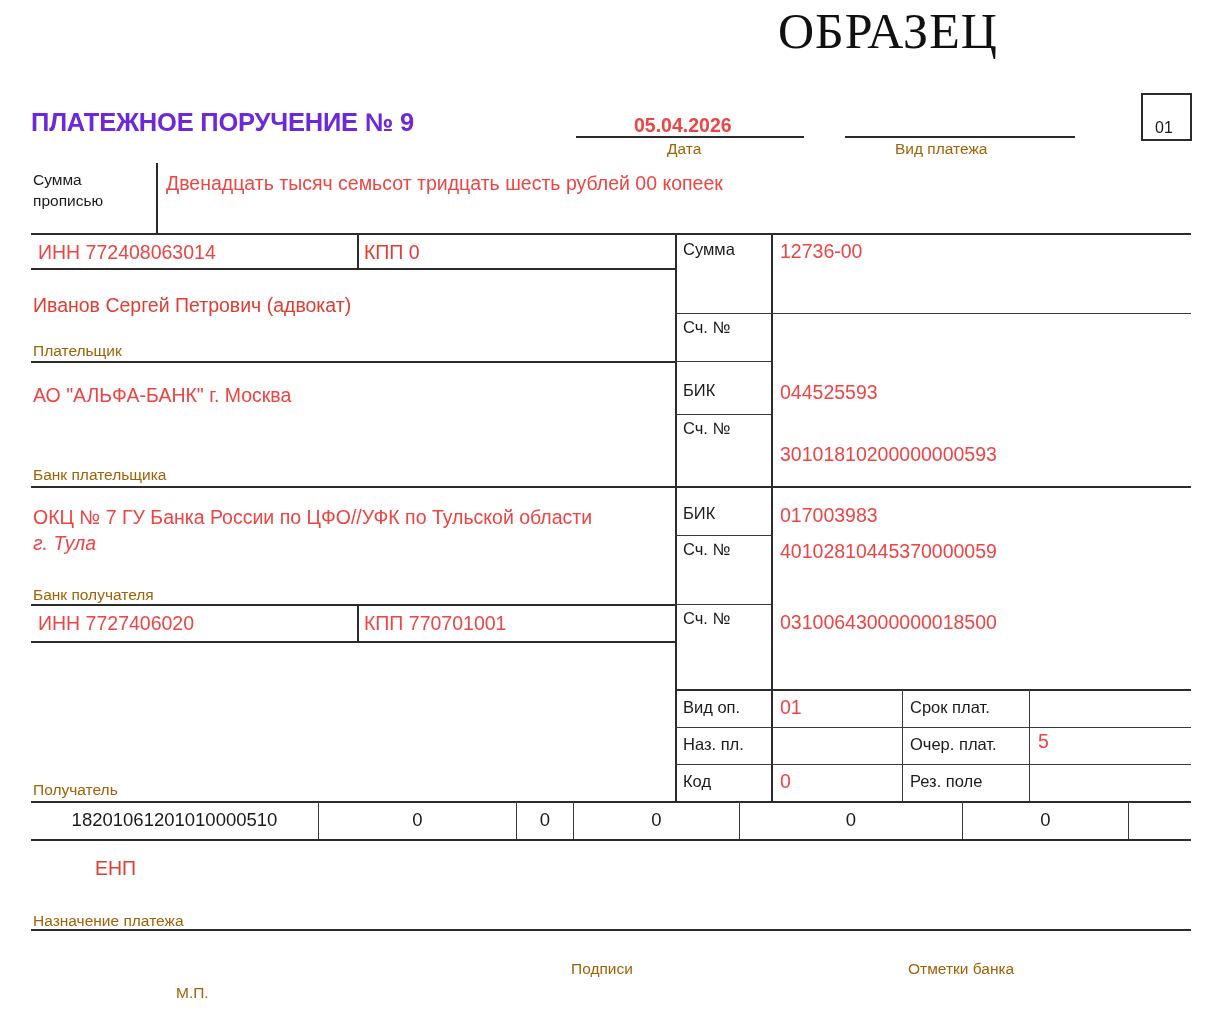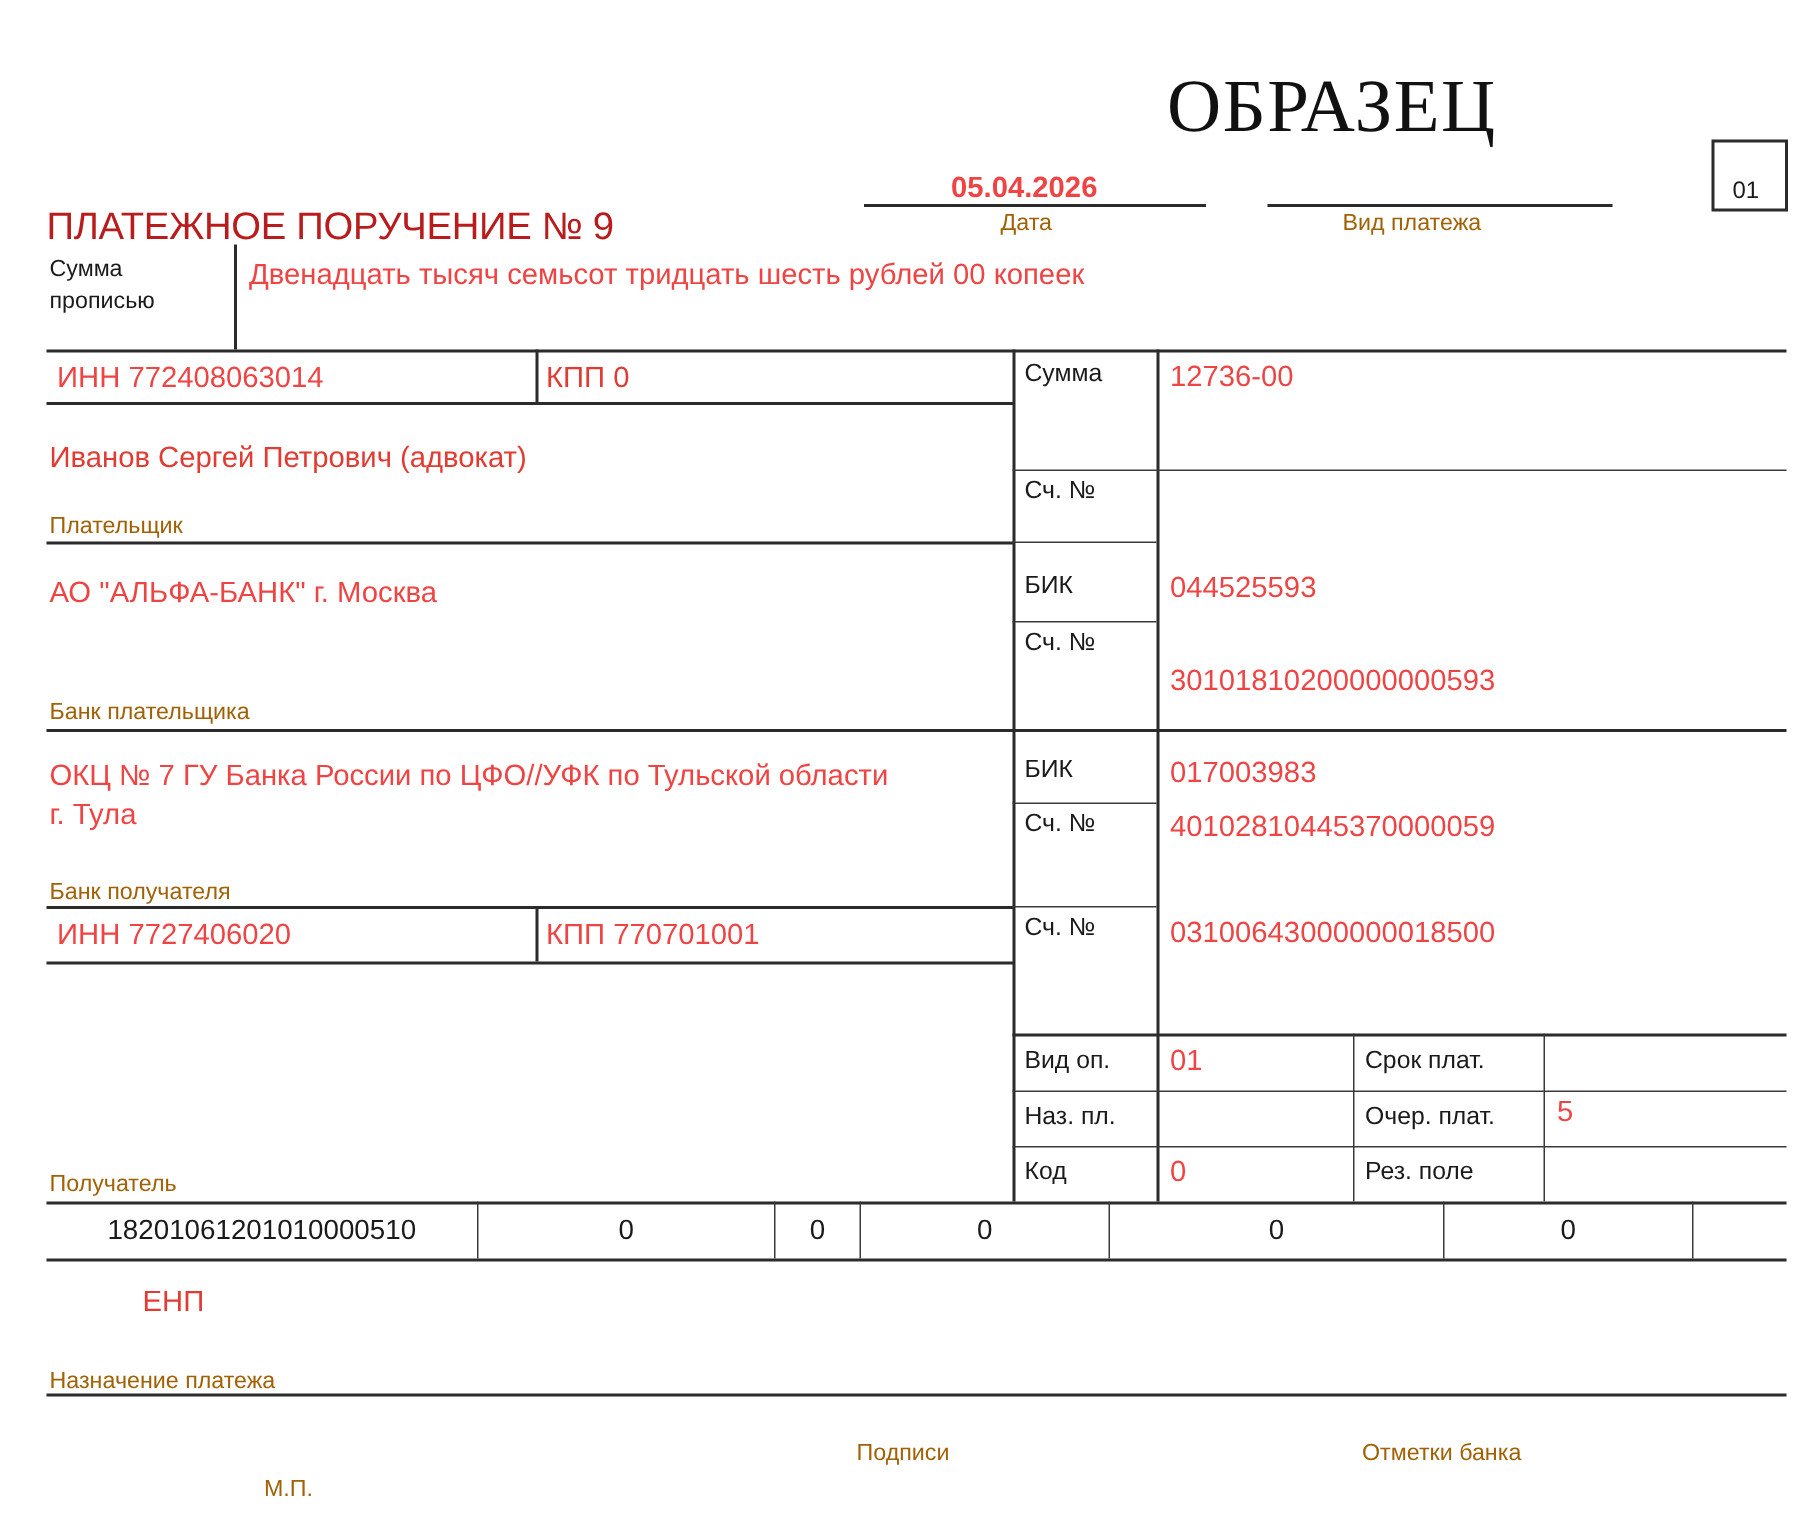--- a/index.html
+++ b/index.html
@@ -27,24 +27,23 @@
 
   
   .watermark {
     font-family: "Liberation Serif", "DejaVu Serif", serif;
     font-size: 50px;
     letter-spacing: 1px;
     color: #111111;
   }
   .doc-title {
     font-size: 25.5px;
-    font-weight: normal;
+    font-weight: bold;
     letter-spacing: -0.2px;
-    color: #b91c1c;
-    margin-top: 29px;
+    color: #6d28d9;
   }
   .field-value {
     font-size: 19.5px;
     color: #ef4444;
   }
   .field-value.bold { font-weight: bold; }
   .field-label {
     font-size: 15.5px;
     color: #1a1a1a;
   }
@@ -71,21 +70,21 @@
     position: absolute;
     border: 2px solid #2b2b2b;
     box-sizing: border-box;
   }
 </style>
 </head>
 <body>
 
 <div id="sheet">
 
-  <div class="txt watermark" style="left:778px; top:3px;margin-top:39px;">ОБРАЗЕЦ</div>
+  <div class="txt watermark" style="left:778px; top:3px;">ОБРАЗЕЦ</div>
 
   <div class="txt doc-title" style="left:31px; top:108px;">ПЛАТЕЖНОЕ ПОРУЧЕНИЕ № 9</div>
 
   <div class="txt field-value bold" style="left:634px; top:114px;">05.04.2026</div>
   <div class="ln hln" style="left:576px; top:136px; width:228px;"></div>
   <div class="txt caption" style="left:667px; top:140px;">Дата</div>
 
   <div class="txt field-value" style="left:880px; top:114px;"></div>
   <div class="ln hln" style="left:845px; top:136px; width:230px;"></div>
   <div class="txt caption" style="left:895px; top:140px;">Вид платежа</div>
@@ -127,21 +126,21 @@
 
   <div class="txt field-value" style="left:38px; top:241px;">ИНН 772408063014</div>
   <div class="txt field-value red" style="left:364px; top:241px;">КПП 0</div>
   <div class="txt field-value red" style="left:33px; top:294px;">Иванов Сергей Петрович (адвокат)</div>
   <div class="txt caption" style="left:33px; top:342px;">Плательщик</div>
 
   <div class="txt field-value" style="left:33px; top:384px;">АО "АЛЬФА-БАНК" г. Москва</div>
   <div class="txt caption" style="left:33px; top:466px;">Банк плательщика</div>
 
   <div class="txt field-value" style="left:33px; top:506px;">ОКЦ № 7 ГУ Банка России по ЦФО//УФК по Тульской области</div>
-  <div class="txt field-value" style="left:33px; top:532px;">г. Тула</div>
+  <div class="txt field-value" style="left:33px; top:532px;font-style:italic;">г. Тула</div>
   <div class="txt caption" style="left:33px; top:586px;">Банк получателя</div>
 
   <div class="txt field-value" style="left:38px; top:612px;">ИНН 7727406020</div>
   <div class="txt field-value" style="left:364px; top:612px;">КПП 770701001</div>
   <div class="txt caption" style="left:33px; top:781px;">Получатель</div>
 
   <div class="txt cell-label" style="left:683px; top:240px;">Сумма</div>
   <div class="txt field-value" style="left:780px; top:240px;">12736-00</div>
   <div class="ln thin hln" style="left:675px; top:313px; width:516px; height:1px;"></div>
 

